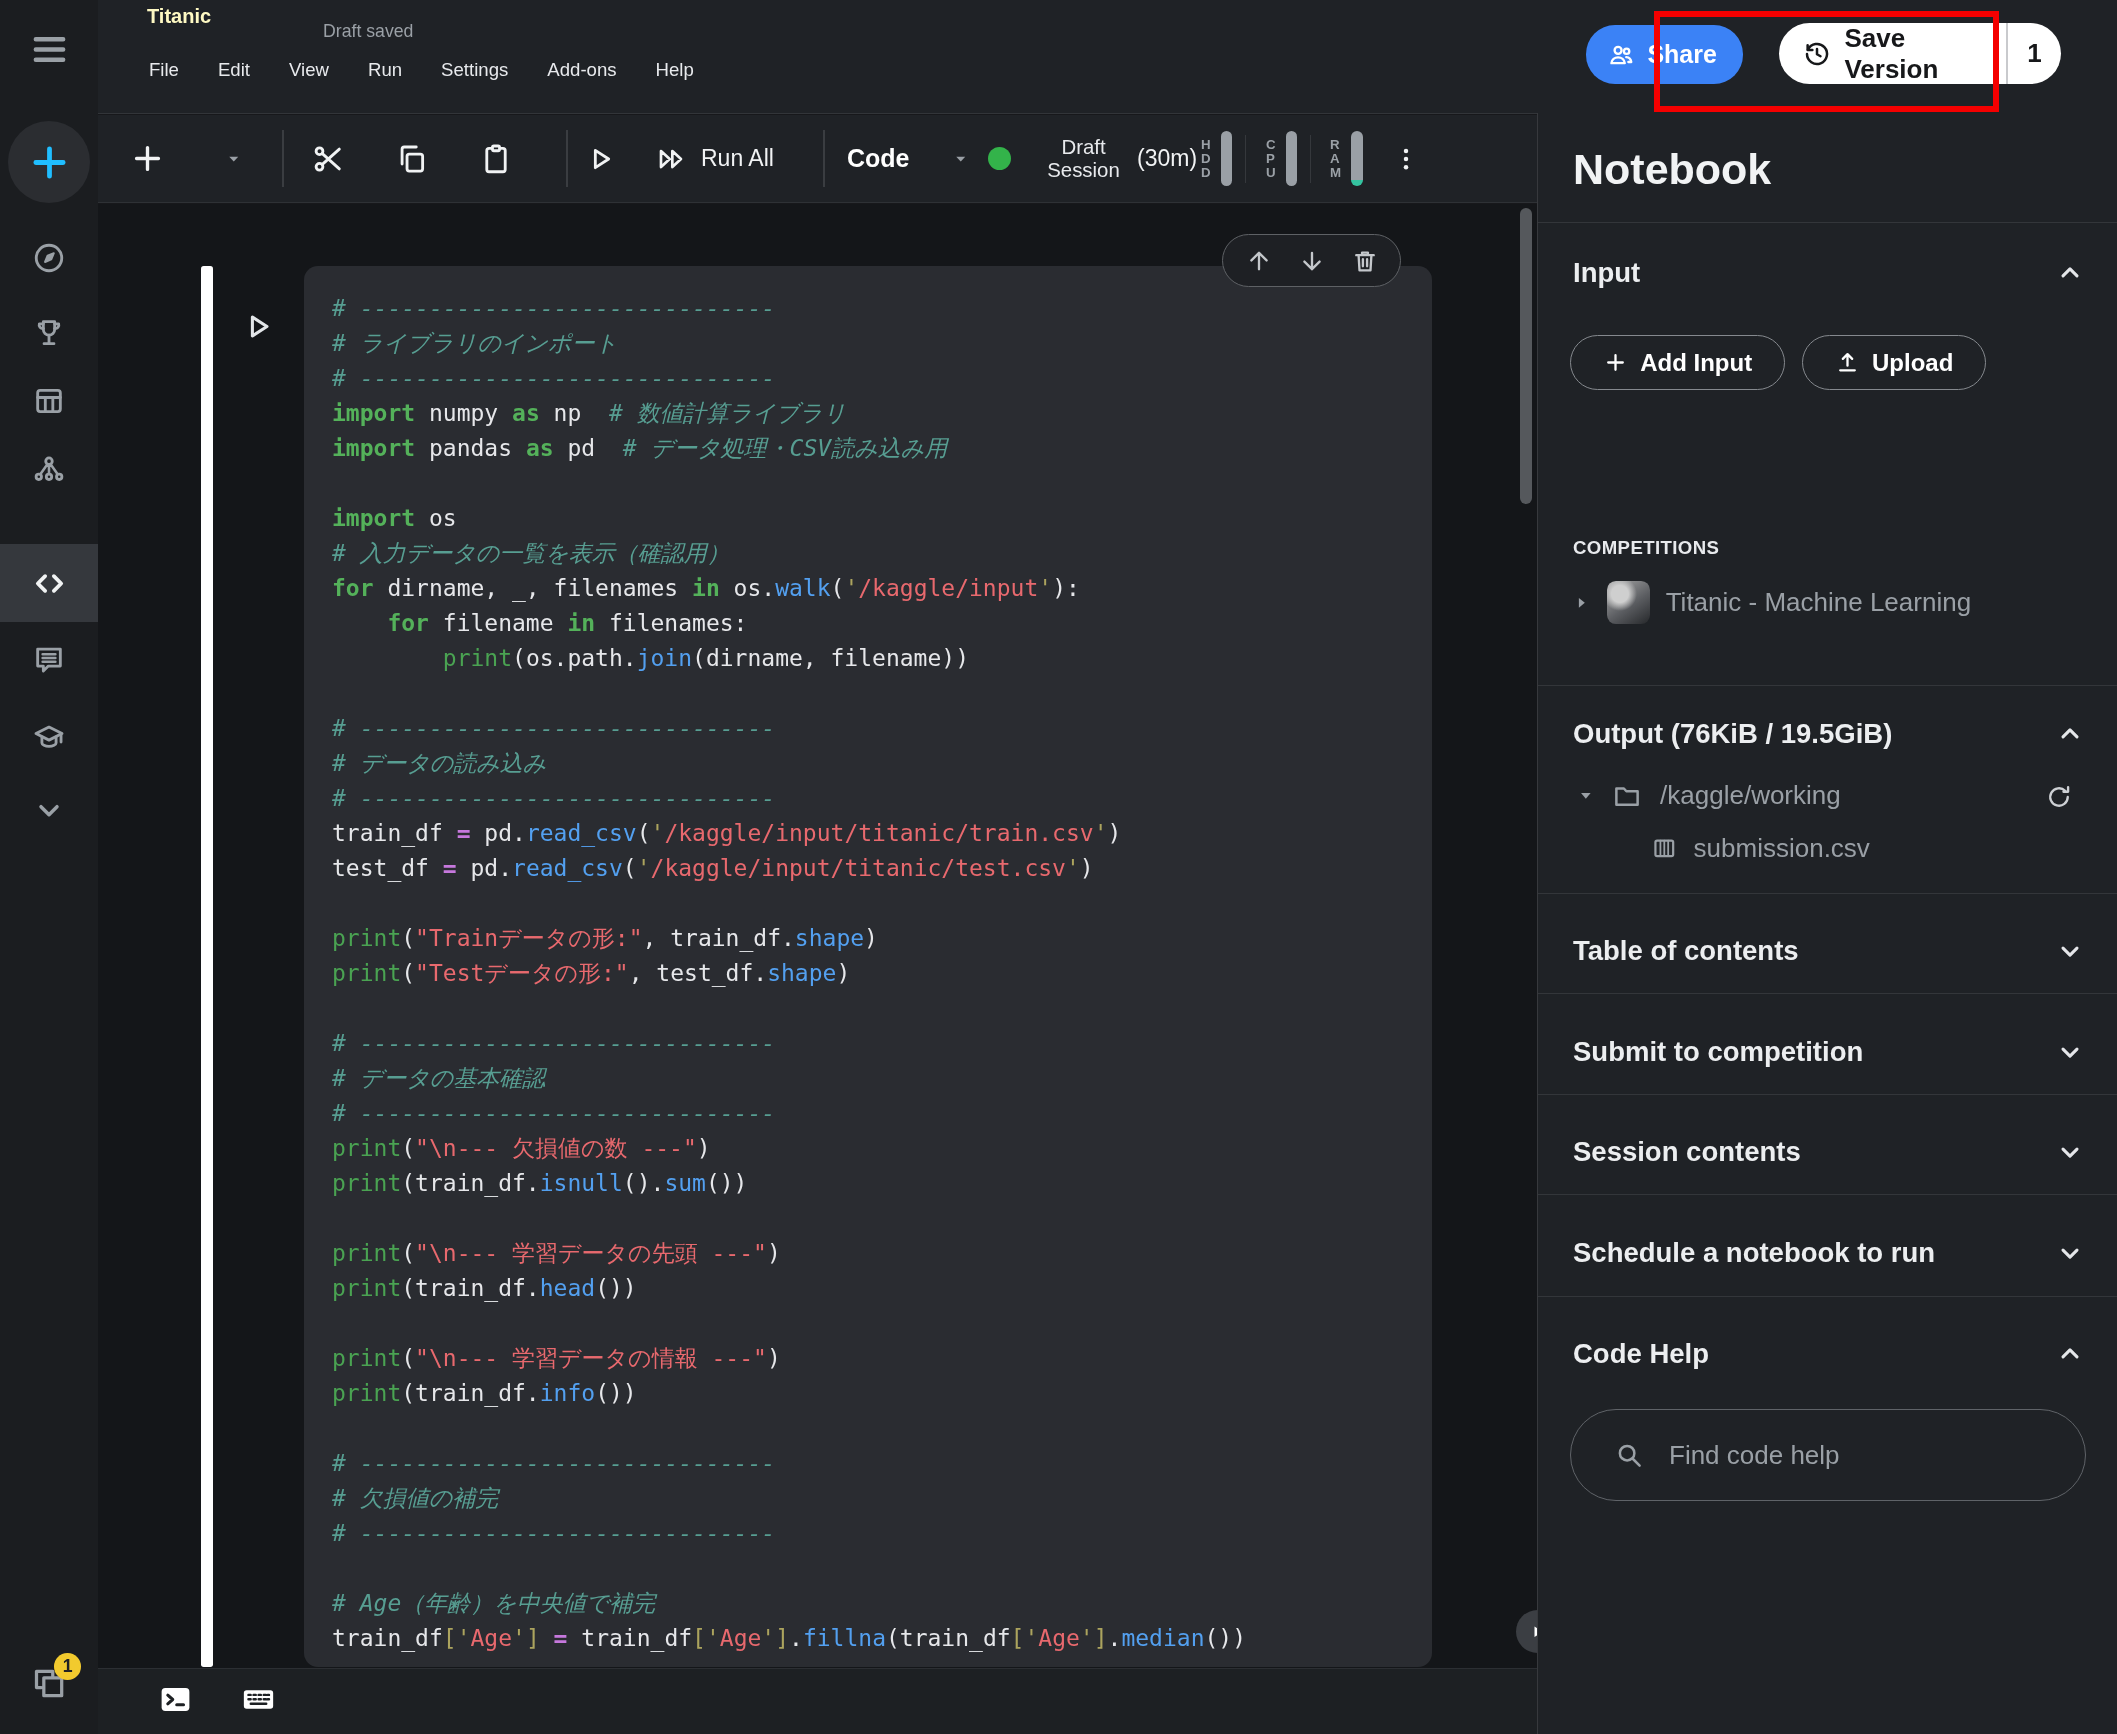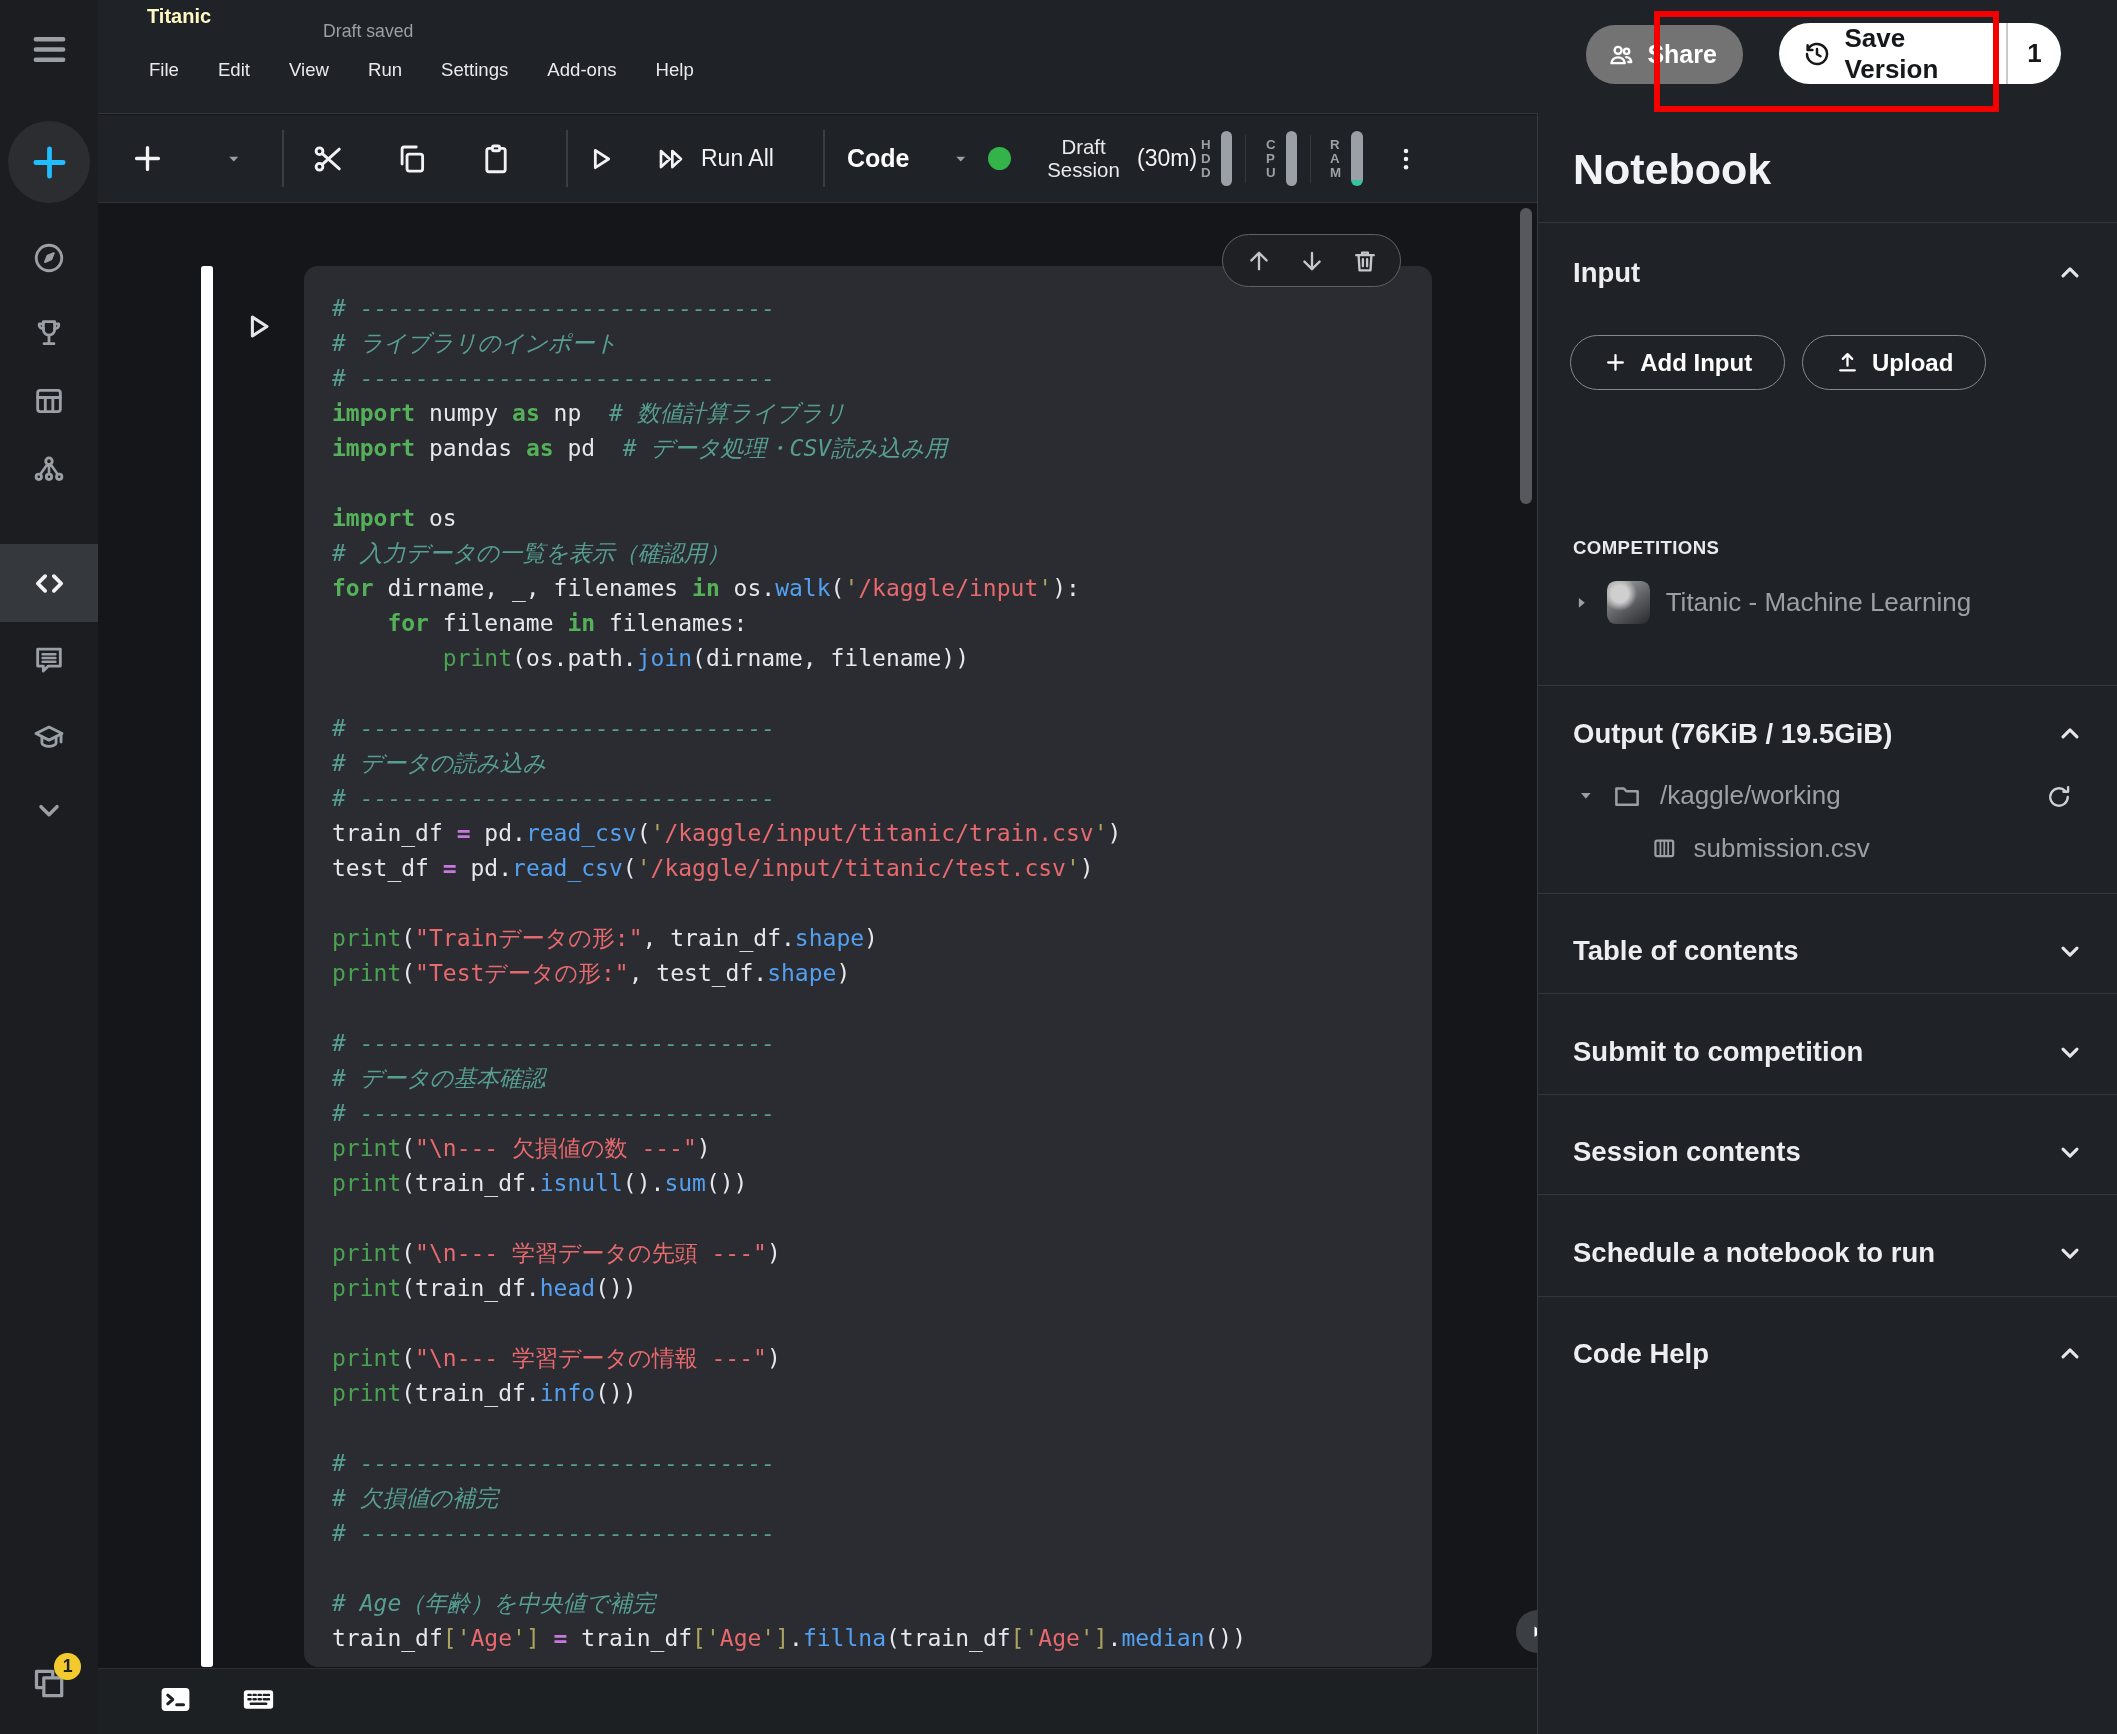--- a/index.html
+++ b/index.html
@@ -21,21 +21,21 @@
   .badge{position:absolute;top:-10.6px;right:-12.4px;width:26.6px;height:26.6px;border-radius:50%;
          display:flex;align-items:center;justify-content:center;font-size:17.7px;font-weight:700;color:#202124;}
 
   
   .header{position:absolute;left:98px;top:0;width:2020px;height:113px;background:#1f2226;border-bottom:1.8px solid #323539;z-index:4;}
   .nb-title{position:absolute;left:49px;top:5.3px;font-size:20px;font-weight:700;color:#fef9c3;}
   .nb-status{position:absolute;left:225px;top:21px;font-size:17.7px;color:#9aa0a6;}
   .menu{position:absolute;left:51px;top:59px;display:flex;gap:39px;font-size:18.6px;color:#e8eaed;}
   .menu span{cursor:pointer;}
   .share-btn{position:absolute;left:1488px;top:25px;height:59px;padding:0 26.6px 0 21px;border-radius:29px;
-             background:#737373;display:flex;align-items:center;gap:12.4px;font-size:25px;font-weight:700;color:#fff;cursor:pointer;}
+             background:#3b82f6;display:flex;align-items:center;gap:12.4px;font-size:25px;font-weight:700;color:#fff;cursor:pointer;}
   .savepill{position:absolute;left:1681px;top:23px;height:61px;width:282px;background:#fff;border-radius:31px;
             display:flex;align-items:center;color:#17181a;cursor:pointer;overflow:hidden;}
   .savepill .main{display:flex;align-items:center;gap:12.4px;padding:0 17.7px 0 23px;font-size:26px;font-weight:700;flex:1;}
   .savepill .vdiv{width:1.8px;align-self:stretch;background:#c9cacd;}
   .savepill .count{width:53px;text-align:center;font-size:26px;font-weight:700;}
   .anno-red{position:absolute;left:1654px;top:10.6px;width:333px;height:89px;border:6.2px solid #f40000;z-index:9;}
 
   
   .toolbar{position:absolute;left:98px;top:115px;width:1439px;height:87px;background:#1f2226;border-bottom:1.8px solid #2e3135;z-index:4;}
   .tb{position:absolute;top:0;height:87px;display:flex;align-items:center;color:#e8eaed;cursor:pointer;}
@@ -522,16 +522,25 @@
     <div class="pdiv" style="top:1183px"></div>
 
     <div class="psec" style="top:1205px;height:71px;top:1205px">
       <span class="lab">Code Help</span>
       <span class="ico">
           <svg width="28" height="28" viewBox="0 0 24 24" fill="none" stroke="currentColor" stroke-width="2" stroke-linecap="round" stroke-linejoin="round">
             <path d="M6 14.5l6-6 6 6" stroke-width="2.6"></path>
           </svg>
         </span>
     </div>
+    <div class="searchpill" style="top:1296px">
+      <span class="ico">
+          <svg width="30" height="30" viewBox="0 0 24 24" fill="none" stroke="currentColor" stroke-width="2" stroke-linecap="round" stroke-linejoin="round">
+            <circle cx="10.5" cy="10.5" r="5.8"></circle>
+            <path d="M15 15l5.5 5.5"></path>
+          </svg>
+        </span>
+      <input type="text" placeholder="Find code help" style="">
+    </div>
   </aside>
 
 </div>
 
 
 </body></html>

